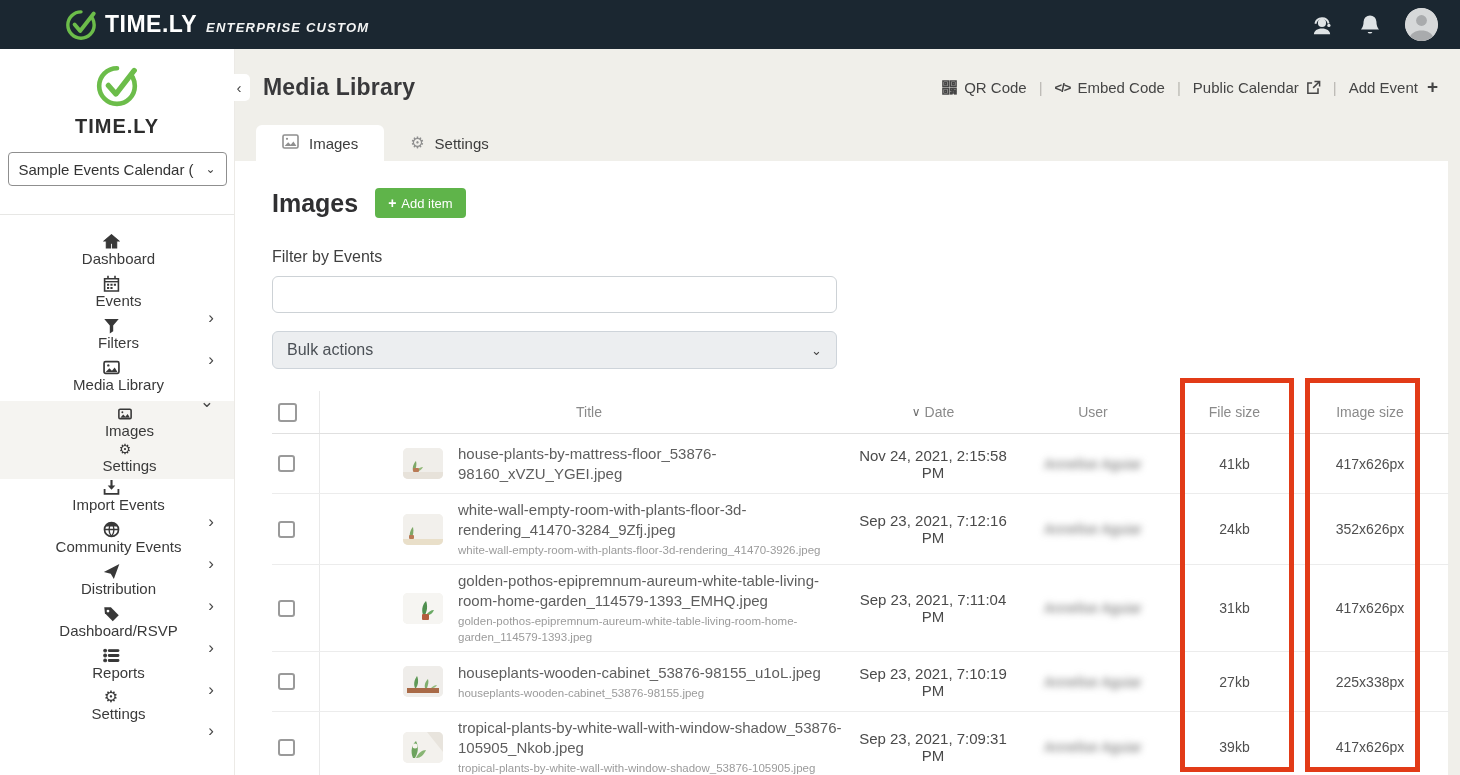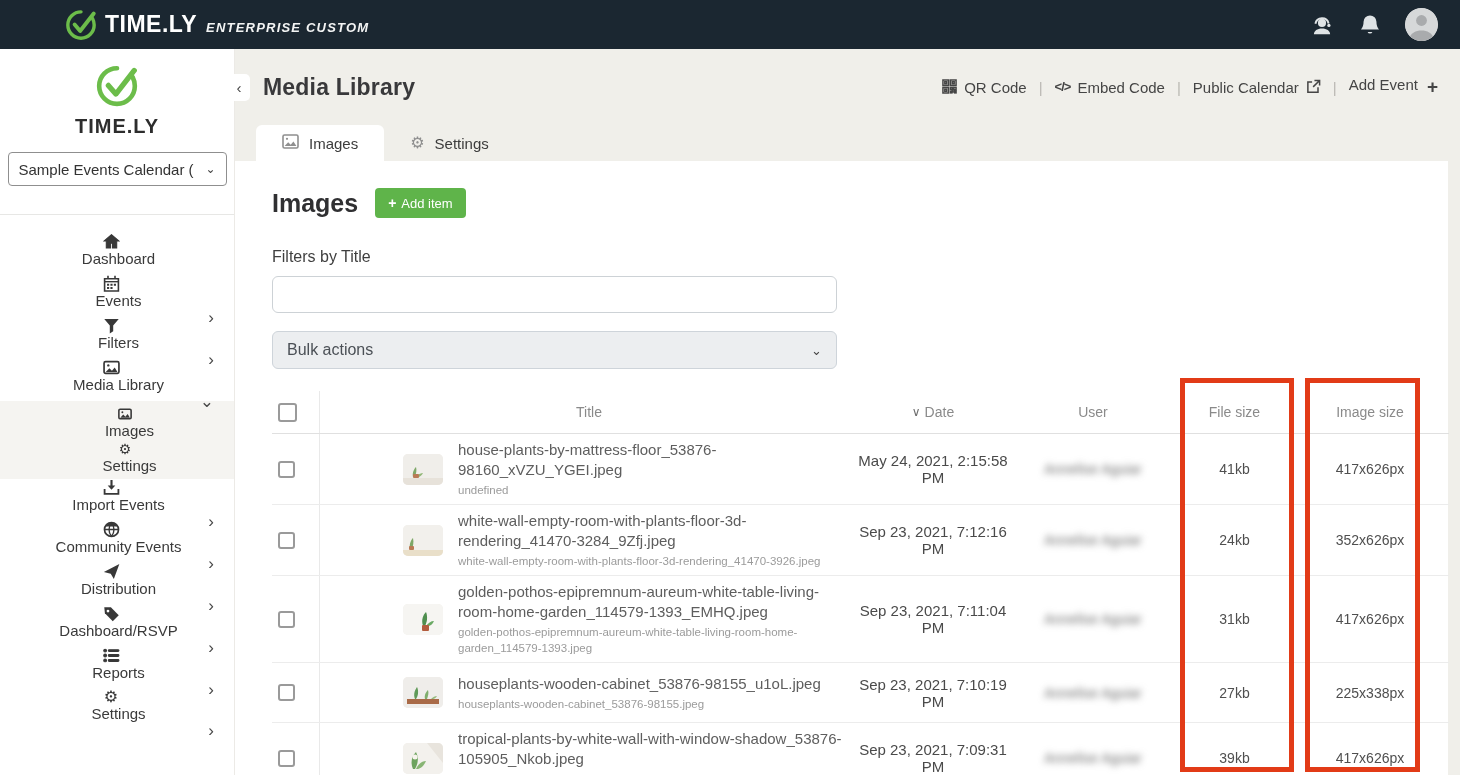--- a/index.html
+++ b/index.html
@@ -39,21 +39,21 @@
   .submenu .gear-glyph { font-size:14px; }
 
   
   .collapse-notch { position:absolute; top:74px; left:228px; width:22px; height:27px; background:#fff; border-radius:0 5px 5px 0;
     display:flex; align-items:center; justify-content:center; color:#454545; font-size:15px; cursor:pointer; z-index:6; }
 
   
   .header-row { position:absolute; top:49px; left:235px; right:0; height:76px; display:flex; align-items:center; }
   .page-title { font-size:23px; font-weight:800; color:#39393b; margin-left:28px; letter-spacing:.2px; }
   .hdr-actions { margin-left:auto; margin-right:22px; display:flex; align-items:center; gap:12px; font-size:15px; color:#454545; }
-  .hdr-action { display:flex; align-items:flex-start; gap:7px; cursor:pointer; }
+  .hdr-action { display:flex; align-items:center; gap:7px; cursor:pointer; }
   .hdr-action svg { width:15px; height:15px; stroke:#454545; fill:none; stroke-width:1.6; }
   .hdr-sep { color:#b9b7b2; }
   .code-glyph { font-size:13px; font-weight:700; letter-spacing:-1px; }
   .plus-glyph { font-size:19px; font-weight:800; margin-left:2px; }
 
   
   .tabs { position:absolute; top:125px; left:256px; height:36px; display:flex; z-index:4; }
   .tab { display:flex; align-items:center; gap:10px; padding:0 26px; font-size:15px; color:#3c3c3c; cursor:pointer; border-radius:6px 6px 0 0; }
   .tab.active { background:#fff; }
   .tab .t-icon svg { width:17px; height:15px; fill:none; stroke:#8f8f8f; }
@@ -331,21 +331,21 @@
 
 <div class="panel">
   <div class="heading-row">
     <span class="content-heading">Images</span>
     <button class="add-item-btn">
       <span class="p">+</span>
       <span>Add item</span>
     </button>
   </div>
 
-  <div class="filter-label">Filters by Title</div>
+  <div class="filter-label">Filter by Events</div>
   <input class="filter-input" type="text" value="" style="">
 
   <div class="bulk-select">
     <span>Bulk actions</span>
     <span class="chev">⌄</span>
   </div>
 
   <div class="tbl">
     <div class="trow thead">
       <div class="cell c-check">
@@ -370,24 +370,23 @@
             <svg viewBox="0 0 40 31">
               <rect width="40" height="31" fill="#f0eeea"></rect>
               <rect x="0" y="24" width="40" height="7" fill="#e7e2da"></rect>
               <path d="M10 23c-1-4 1-8 3-10 1 3 0 7-1 10z" fill="#7ea868"></path>
               <path d="M13 23c2-3 5-4 7-4-1 2-3 4-5 4z" fill="#92b878"></path>
               <rect x="10" y="20" width="6" height="4" rx="1" fill="#b97a55"></rect>
             </svg>
           </span>
         <div class="title-block">
           <div class="t1">house-plants-by-mattress-floor_53876-98160_xVZU_YGEI.jpeg</div>
-          <div class="t2">undefined</div>
-        </div>
-      </div>
-      <div class="cell c-date">May 24, 2021, 2:15:58 PM</div>
+        </div>
+      </div>
+      <div class="cell c-date">Nov 24, 2021, 2:15:58 PM</div>
       <div class="cell c-user">
           <span class="blurred">Annelise Aguiar</span>
         </div>
       <div class="cell c-fsize">41kb</div>
       <div class="cell c-isize">417x626px</div>
     </div>
 
     <div class="trow">
       <div class="cell c-check">
           <span class="cb"></span>

